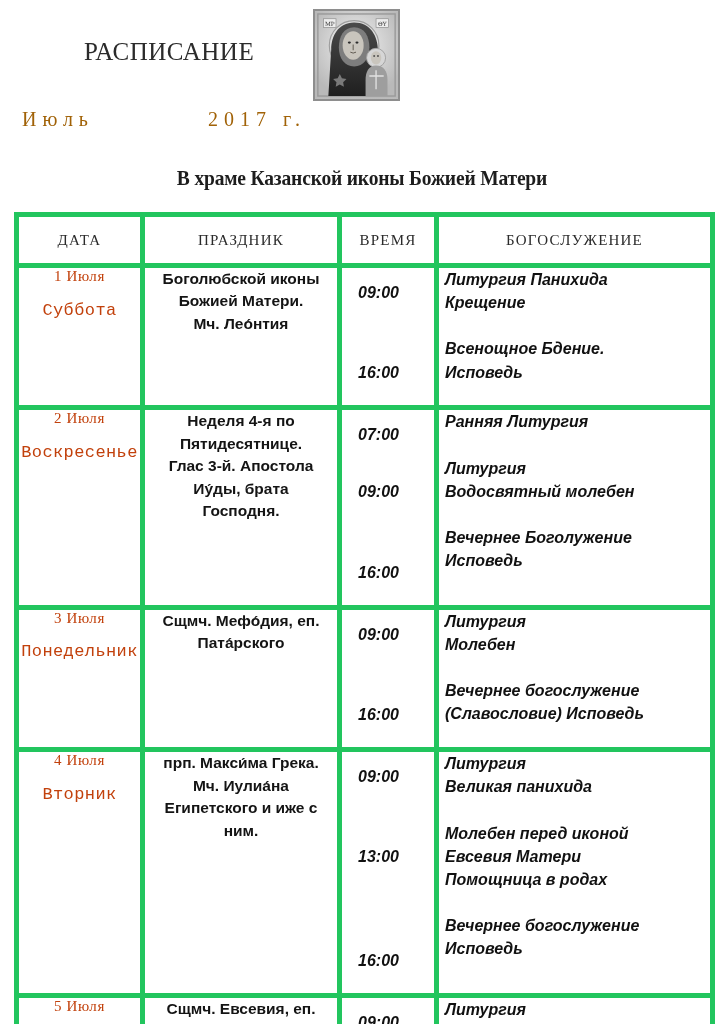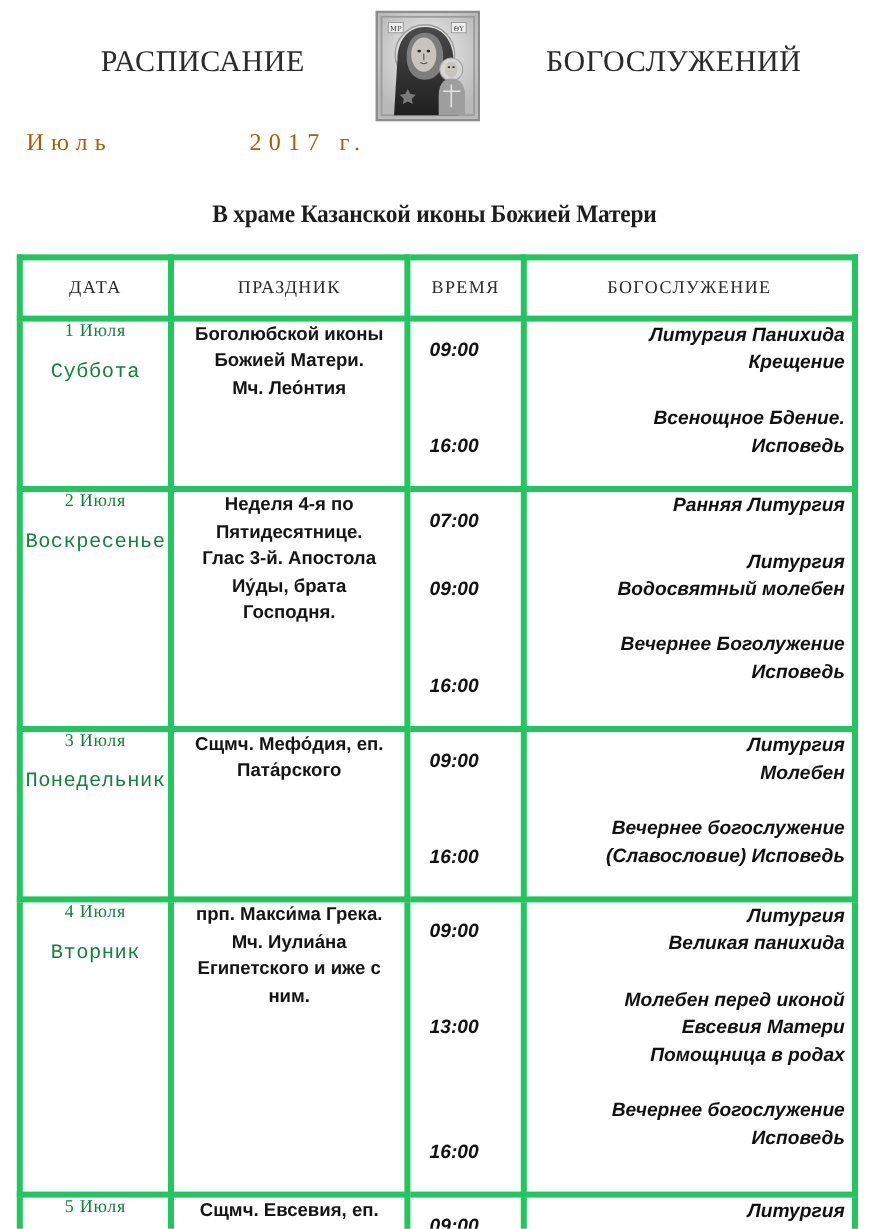--- a/index.html
+++ b/index.html
@@ -108,21 +108,21 @@
     color: #2b2b2b;
     height: 46px;
     vertical-align: middle;
     font-family: "Liberation Serif", "DejaVu Serif", serif;
   }
 
   
   td.date {
     text-align: center;
     font-size: 14px;
-    color: #15803d;
+    color: #c2410c;
     font-family: "Liberation Serif", "DejaVu Serif", serif;
     padding-top: 18px;
     line-height: 1.1;
   }
   td.date .day   { display: block; font-size: 15px; letter-spacing: 0.6px; }
   td.date .dow   { display: block; font-size: 17px; margin-top: 17px; letter-spacing: 0.4px; font-family: Liberation Mono, monospace; }
 
   
   td.feast {
     text-align: center;
@@ -143,21 +143,21 @@
     font-style: italic;
     font-weight: bold;
     font-size: 16px;
     color: #111;
     padding-left: 16px;
     display: block;
     margin-top: 16px;
   }
   .entry .s-line {
     display: block;
-    text-align: right;
+    text-align: left;
     font-family: "Liberation Sans", "DejaVu Sans", sans-serif;
     font-style: italic;
     font-weight: bold;
     font-size: 16px;
     line-height: 1.45;
     color: #111;
     padding: 0 6px;
   }
   .gap-1 { height: 23px; }
 
@@ -204,21 +204,20 @@
 
       <rect x="9" y="8" width="13" height="9" fill="#ededed" stroke="#8c8c8c" stroke-width="0.7"></rect>
       <rect x="64" y="8" width="13" height="9" fill="#ededed" stroke="#8c8c8c" stroke-width="0.7"></rect>
       <text x="15.5" y="15.3" font-family="DejaVu Serif, serif" font-size="6" fill="#3b3b3b" text-anchor="middle">МР</text>
       <text x="70.5" y="15.3" font-family="DejaVu Serif, serif" font-size="6" fill="#3b3b3b" text-anchor="middle">ΘΥ</text>
 
       <path d="M26 66 l2.2 4.4 4.8 .7 -3.5 3.4 .8 4.8 -4.3-2.3 -4.3 2.3 .8-4.8 -3.5-3.4 4.8-.7 Z" fill="#7a7a7a"></path>
     </svg>
   </div>
 
-  <div class="masthead-word right">БОГОСЛУЖЕНИЙ</div>
 </div>
 
 <div class="monthline">
   <span class="month">Июль</span>
   <span class="year">2017 г.</span>
 </div>
 
 <div class="church-title">В храме Казанской иконы Божией Матери</div>
 
 <div class="sched-wrap">

